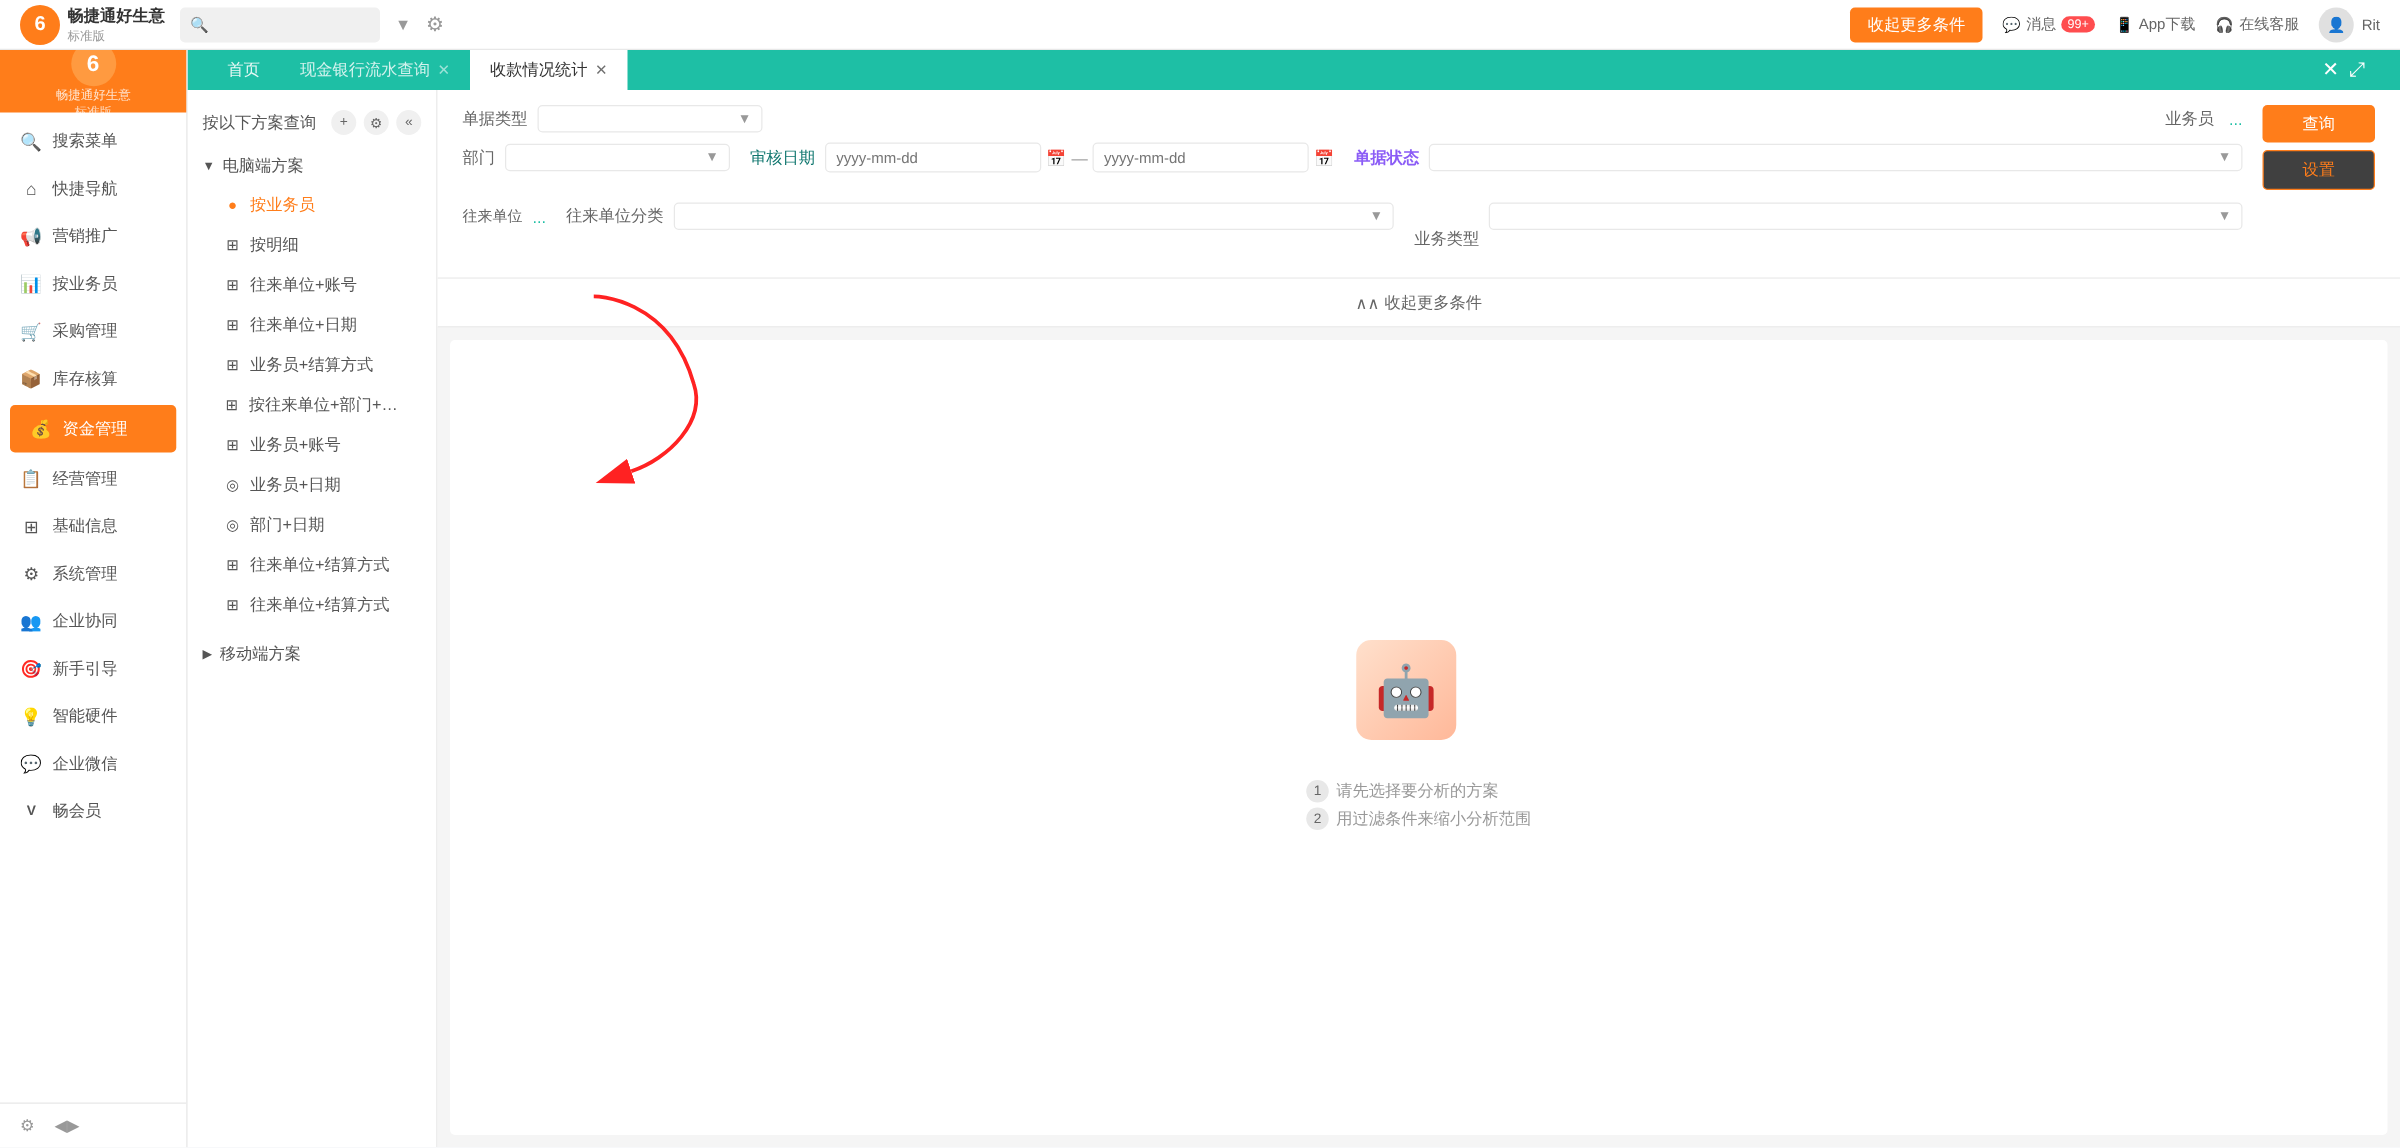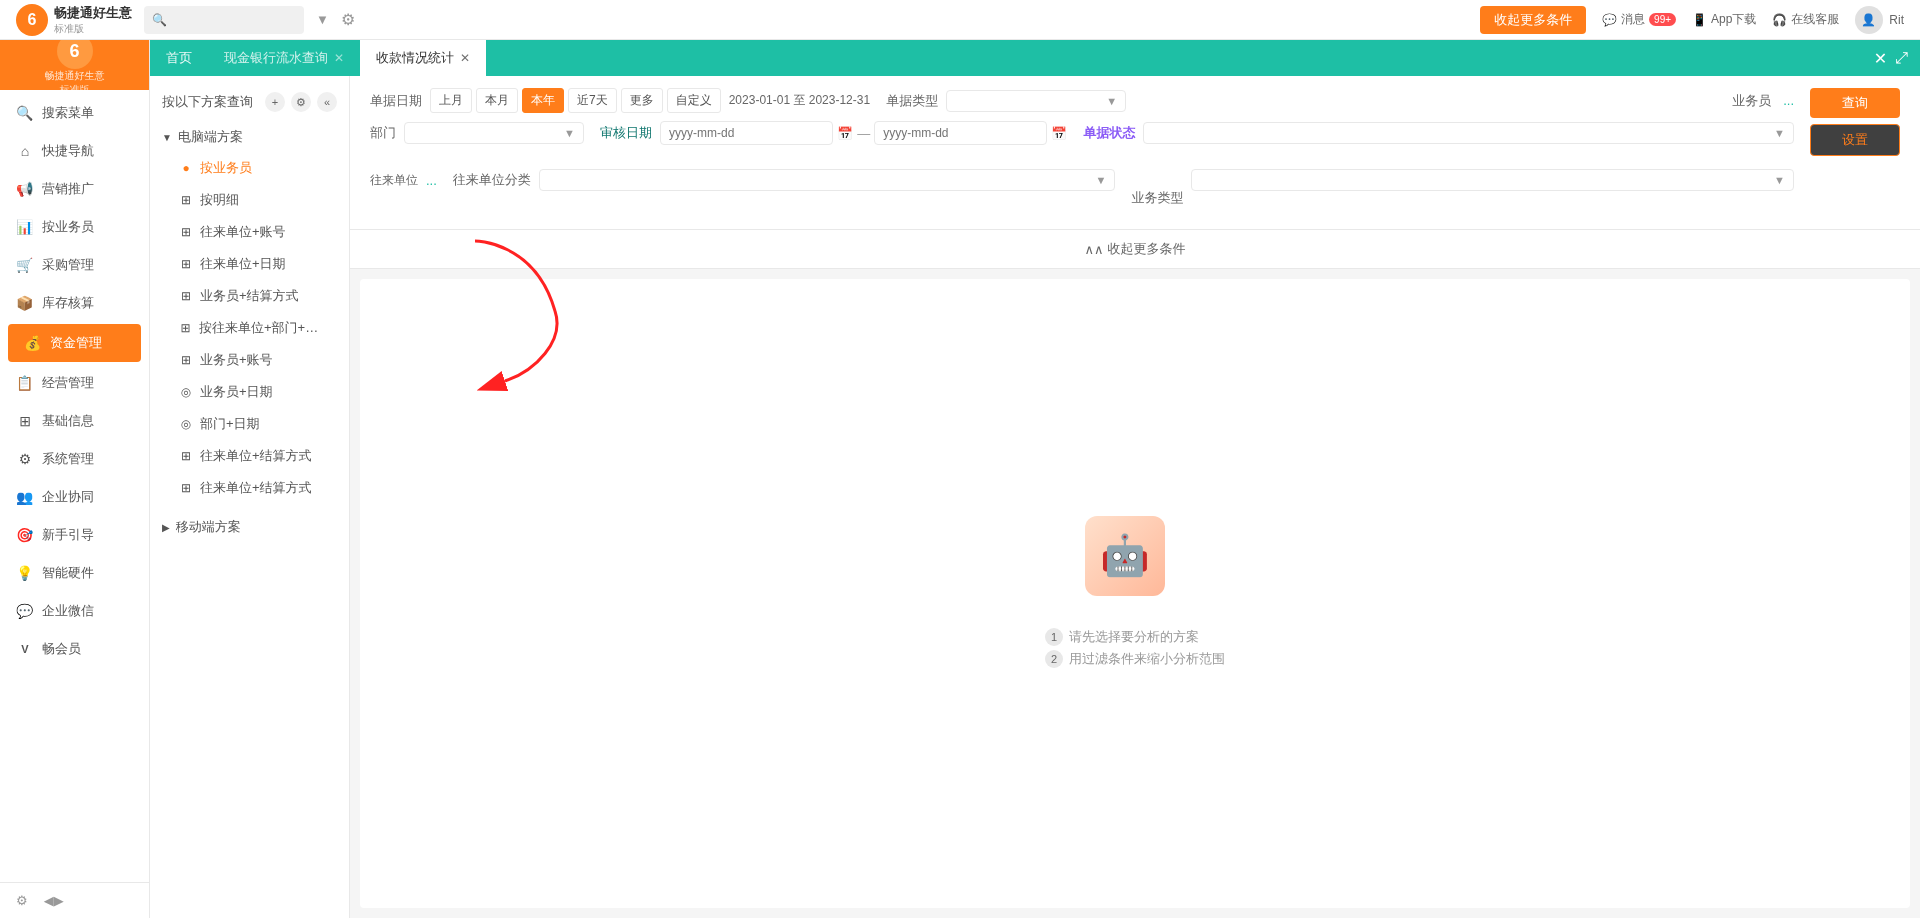--- a/index.html
+++ b/index.html
@@ -24,21 +24,21 @@
     .sidebar-menu { flex: 1; overflow-y: auto; padding: 4px 0; }
     .sidebar-item { display: flex; align-items: center; gap: 8px; padding: 10px 16px; cursor: pointer; color: #555; font-size: 13px; }
     .sidebar-item.active { background: #ff7d1a; color: white; border-radius: 4px; margin: 2px 8px; }
     .sidebar-item .s-icon { width: 18px; height: 18px; display: flex; align-items: center; justify-content: center; font-size: 14px; }
     .sidebar-footer { padding: 10px 16px; display: flex; gap: 16px; border-top: 1px solid #e8e8e8; }
 
     
     .content-area { flex: 1; display: flex; flex-direction: column; overflow: hidden; }
 
     
-    .tab-bar { height: 36px; background: #1ebfa5; display: flex; align-items: center; padding: 0; flex-shrink: 0; }
+    .tab-bar { height: 26px; background: #1ebfa5; display: flex; align-items: center; padding: 16px; flex-shrink: 0; }
     .tab-item { height: 42px; display: flex; align-items: center; padding: 0 16px; cursor: pointer; color: rgba(255,255,255,0.8); font-size: 13px; gap: 6px; position: relative; }
     .tab-item.active { background: white; color: #333; border-radius: 4px 4px 0 0; }
     .tab-item .tab-close { font-size: 12px; opacity: 0.7; }
     .tab-home { color: rgba(255,255,255,0.9); padding: 0 16px; font-size: 13px; cursor: pointer; }
     .tab-bar-right { margin-left: auto; display: flex; align-items: center; gap: 8px; padding-right: 12px; color: white; font-size: 16px; }
 
     
     .page-header { background: white; padding: 10px 20px; display: flex; align-items: center; justify-content: space-between; border-bottom: 1px solid #e8e8e8; flex-shrink: 0; }
     .page-title { font-size: 18px; font-weight: bold; color: #333; border: 2px solid #ff4d4f; padding: 4px 8px; display: inline-block; }
     .page-actions { display: flex; gap: 12px; }
@@ -321,32 +321,20 @@
           </div>
         </div>
 
         <div class="main-content">
 
           <div class="filter-area">
 
             <div style="display:flex;align-items:flex-start;gap:16px;margin-bottom:10px;">
               <div style="display:flex;flex-direction:column;gap:8px;flex:1;">
                 <div style="display:flex;align-items:center;gap:16px;">
-                  <div style="display:flex;align-items:center;gap:8px;">
-                    <span style="color:#666;font-size:13px;">单据日期</span>
-                    <div class="date-group">
-                      <button class="date-btn">上月</button>
-                      <button class="date-btn">本月</button>
-                      <button class="date-btn active">本年</button>
-                      <button class="date-btn">近7天</button>
-                      <button class="date-btn">更多</button>
-                      <button class="date-btn">自定义</button>
-                    </div>
-                    <span style="color:#666;font-size:12px;">2023-01-01 至 2023-12-31</span>
-                  </div>
 
                   <div style="display:flex;align-items:center;gap:8px;flex:1;">
                     <span style="color:#666;font-size:13px;">单据类型</span>
                     <div class="filter-select">
                       <span></span>
                       <span class="chevron">▼</span>
                     </div>
                   </div>
 
                   <div style="display:flex;align-items:center;gap:12px;">

